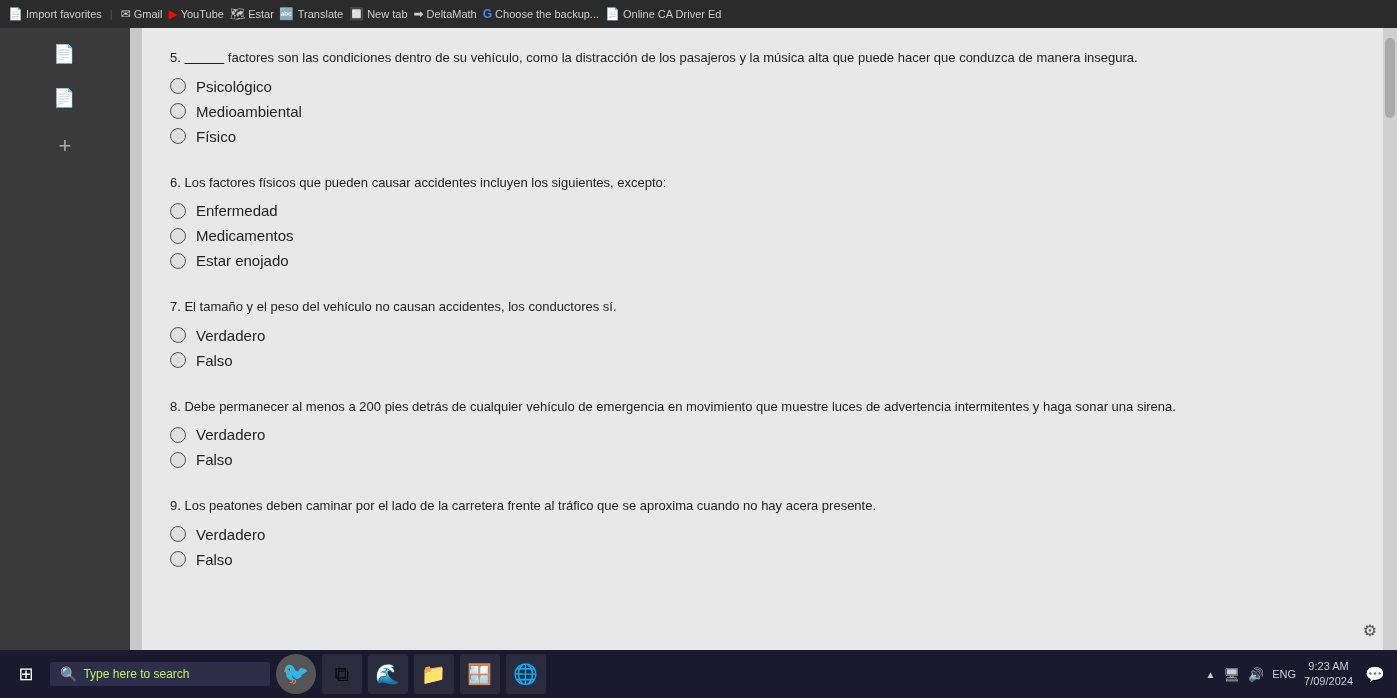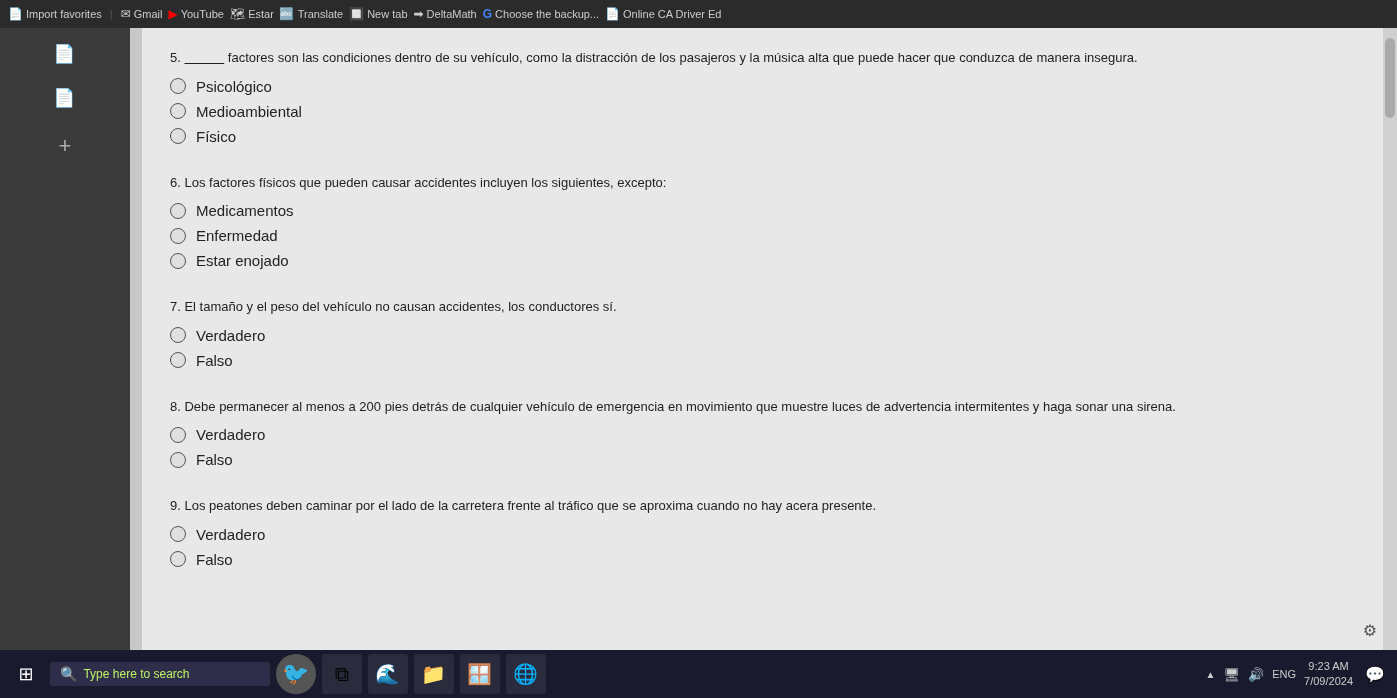--- a/index.html
+++ b/index.html
@@ -310,25 +310,25 @@
       <span class="option-label">Físico</span>
     </div>
   </div>
 
   <div class="question-block">
     <div class="question-text">
       6. Los factores físicos que pueden causar accidentes incluyen los siguientes, excepto:
     </div>
     <div class="option-row">
       <div class="radio-circle"></div>
+      <span class="option-label">Enfermedad</span>
+    </div>
+    <div class="option-row">
+      <div class="radio-circle"></div>
       <span class="option-label">Medicamentos</span>
-    </div>
-    <div class="option-row">
-      <div class="radio-circle"></div>
-      <span class="option-label">Enfermedad</span>
     </div>
     <div class="option-row">
       <div class="radio-circle"></div>
       <span class="option-label">Estar enojado</span>
     </div>
   </div>
 
   <div class="question-block">
     <div class="question-text">
       7. El tamaño y el peso del vehículo no causan accidentes, los conductores sí.

